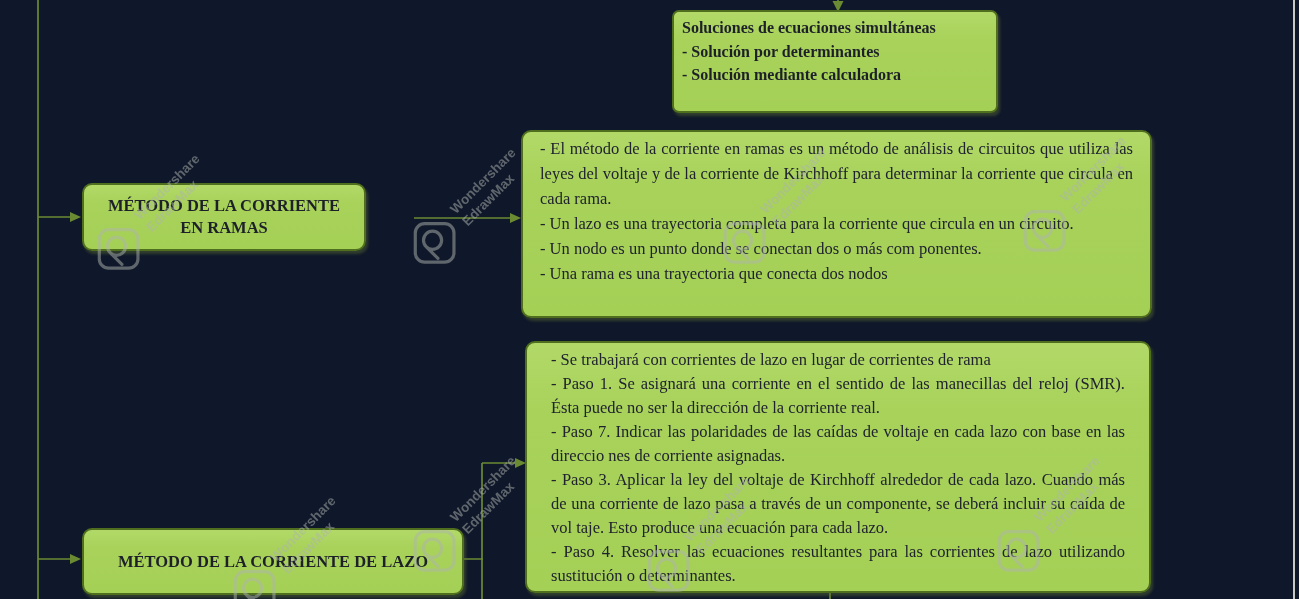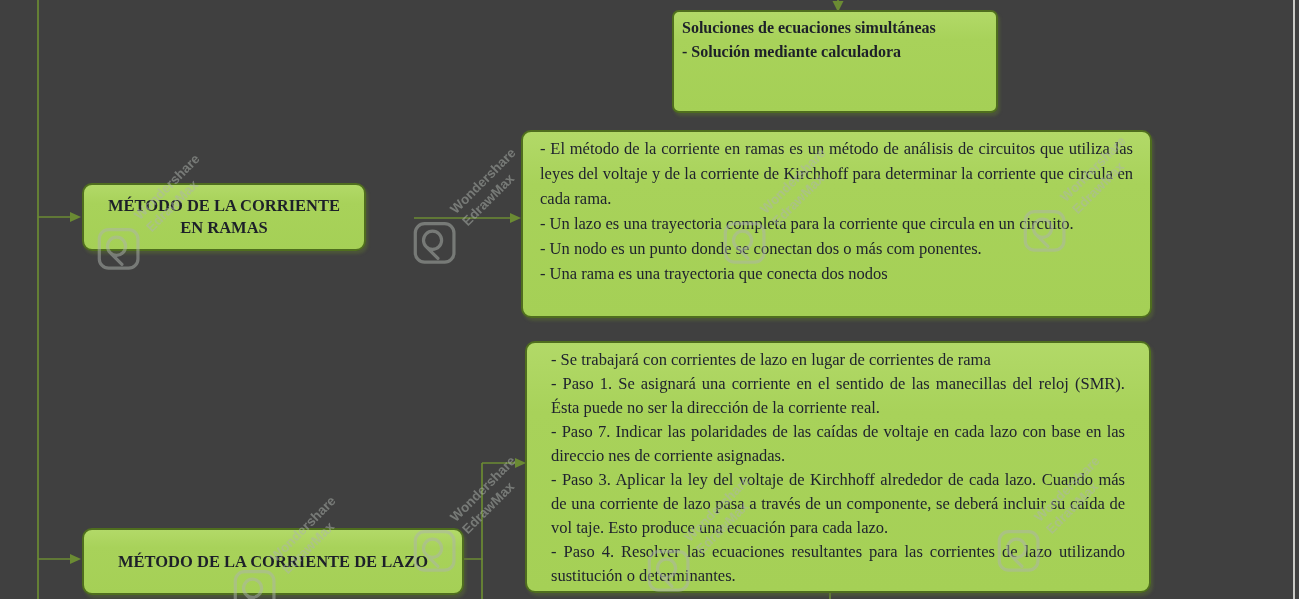--- a/index.html
+++ b/index.html
@@ -1,20 +1,20 @@
 <!DOCTYPE html>
 <html><head>
 <meta charset="utf-8">
 <style>
   html,body{margin:0;padding:0;background:#fff;}
   #canvas{
     position:relative;
     width:1299px;height:599px;
     overflow:hidden;
-    background:#404040;
+    background:#0f172a;
     font-family:"Liberation Serif","DejaVu Serif",serif;
   }
   
   #wires{position:absolute;left:0;top:0;z-index:0;}
   
   .node{
     position:absolute;
     box-sizing:border-box;
     background:linear-gradient(180deg,#b2d968 0%,#a8d25a 28%,#a5d056 100%);
     border:2.5px solid #4f6e1e;
@@ -87,20 +87,21 @@
       <polygon points="838,12 832.5,1 843.5,1"></polygon>
       <polygon points="81,559 70,554 70,564"></polygon>
       <polygon points="526,463 515,458 515,468"></polygon>
     </g>
   </svg>
 
   <div id="page-edge"></div>
 
   <div class="node node--solutions" id="solutions-box">
     <div>Soluciones de ecuaciones simultáneas</div>
+    <div>- Solución por determinantes</div>
     <div>- Solución mediante calculadora</div>
   </div>
 
   <div class="node node--title" id="branch-title-box">
     <span>MÉTODO DE LA CORRIENTE EN RAMAS</span>
   </div>
 
   <div class="node node--detail" id="branch-detail-box">
       <p class="para">- El método de la corriente en ramas es un método de análisis de circuitos que utiliza las leyes del voltaje y de la corriente de Kirchhoff para determinar la corriente que circula en cada rama.</p>
       <p class="para">- Un lazo es una trayectoria completa para la corriente que circula en un circuito.</p>

